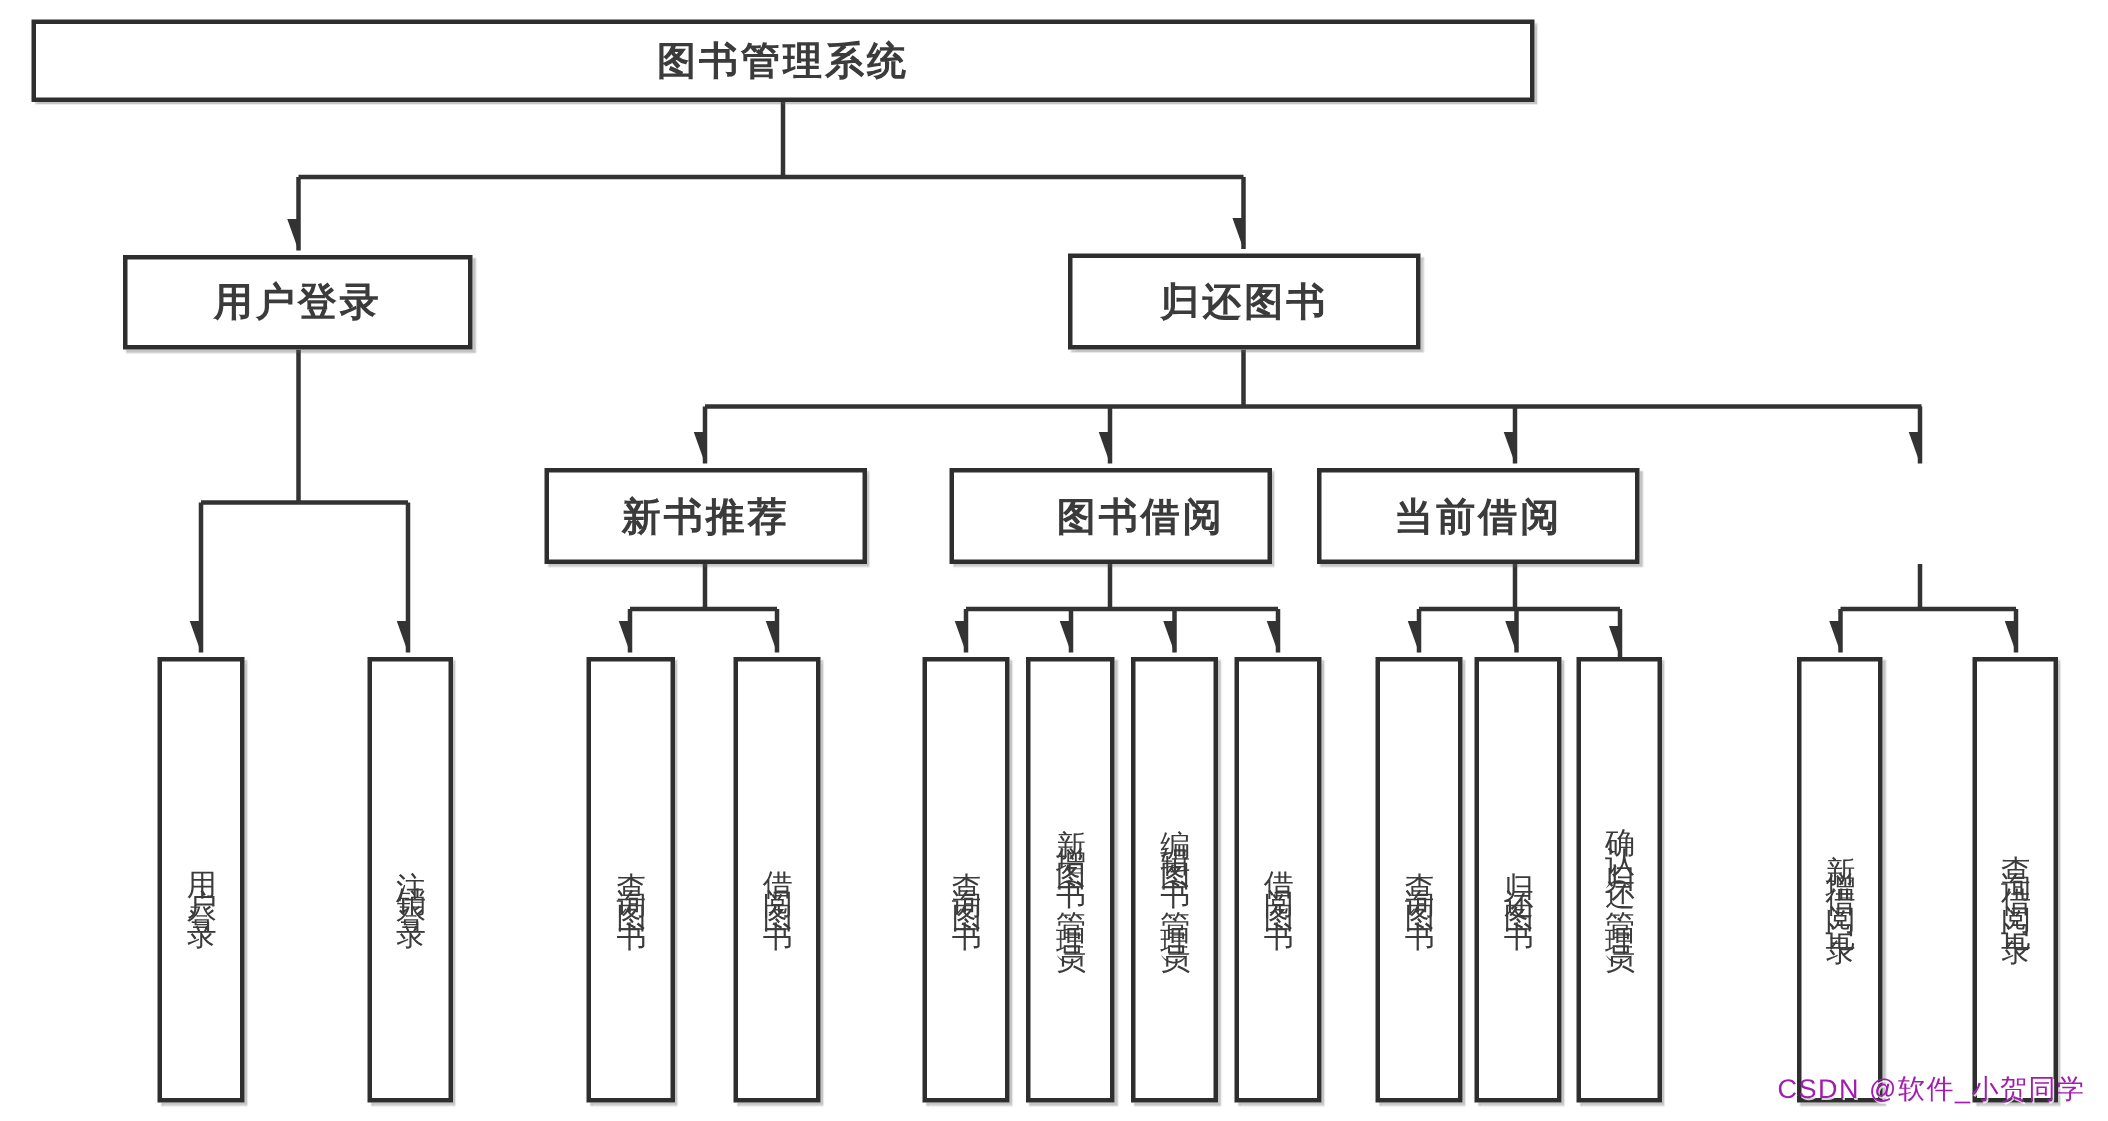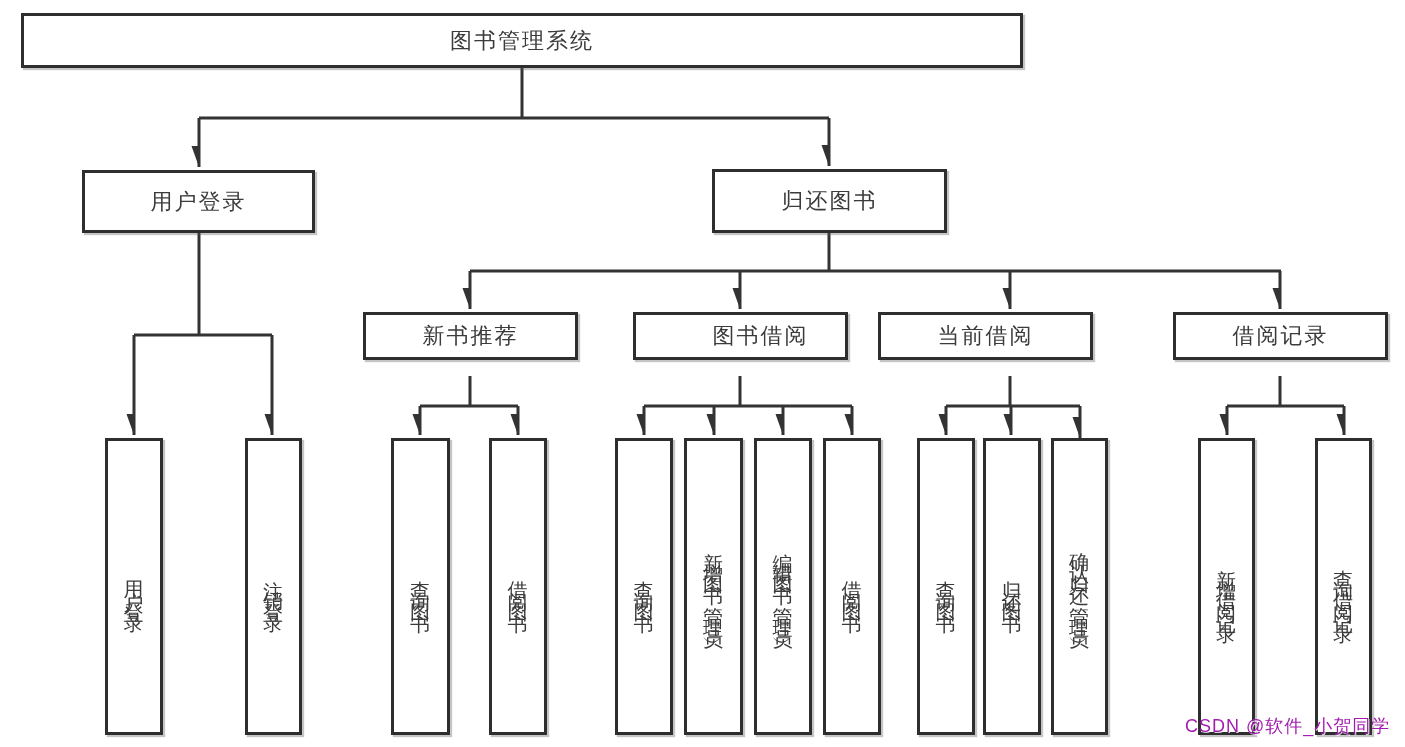--- a/index.html
+++ b/index.html
@@ -26,39 +26,40 @@
     box-sizing: border-box;
     background: #ffffff;
     border: 3px solid #2e2e2e;
     box-shadow: 2px 2px 1px rgba(90,90,90,0.35);
     display: flex;
     align-items: center;
     justify-content: center;
     color: #3b3b3b;
   }
   .h-label {
-    font-size: 22px;
+    font-size: 26px;
     letter-spacing: 2px;
     white-space: nowrap;
+    font-weight: bold;
   }
   .v-label {
     writing-mode: vertical-rl;
     text-orientation: mixed;
     font-size: 20px;
     letter-spacing: 11px;
     line-height: 1;
     white-space: nowrap;
   }
   
   .n-root      { left: 21px;   top: 13px;  width: 1002px; height: 55px; }
   
   .n-login     { left: 82px;   top: 170px; width: 233px;  height: 63px; }
   .n-mgmt      { left: 712px;  top: 169px; width: 235px;  height: 64px; }
   
-  .l3          { top: 312px; width: 215px; height: 48px; }
+  .l3          { top: 312px; width: 215px; height: 64px; }
   .n-recommend { left: 363px; }
   .n-borrow    { left: 633px; padding-left: 40px; }
   .n-current   { left: 878px; }
   .n-records   { left: 1173px; }
   
   .leaf        { top: 438px; height: 297px; }
   .lf-login-0    { left: 105px;  width: 58px; }
   .lf-login-1    { left: 245px;  width: 57px; }
   .lf-rec-0      { left: 391px;  width: 59px; }
   .lf-rec-1      { left: 489px;  width: 58px; }
@@ -151,23 +152,20 @@
 
   <div class="box l3 n-recommend">
     <span class="h-label">新书推荐</span>
   </div>
   <div class="box l3 n-borrow">
     <span class="h-label">图书借阅</span>
   </div>
   <div class="box l3 n-current">
     <span class="h-label">当前借阅</span>
   </div>
-  <div class="box l3 n-records">
-    <span class="h-label">借阅记录</span>
-  </div>
 
   <div class="box leaf lf-login-0">
     <span class="v-label">用户登录</span>
   </div>
   <div class="box leaf lf-login-1">
     <span class="v-label">注销登录</span>
   </div>
 
   <div class="box leaf lf-rec-0">
     <span class="v-label">查询图书</span>

